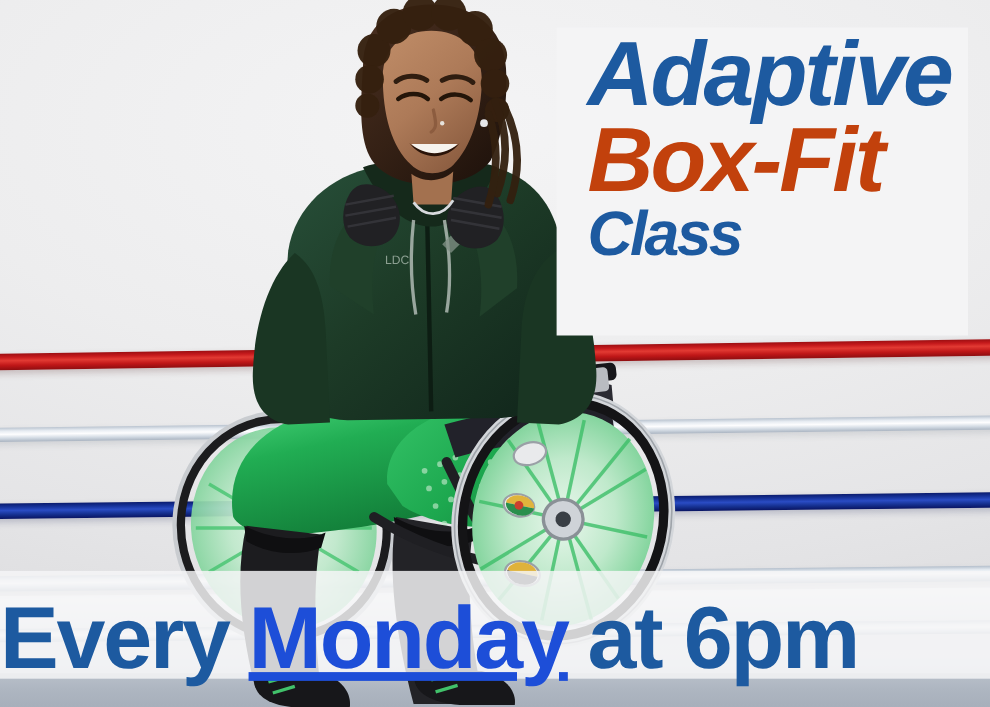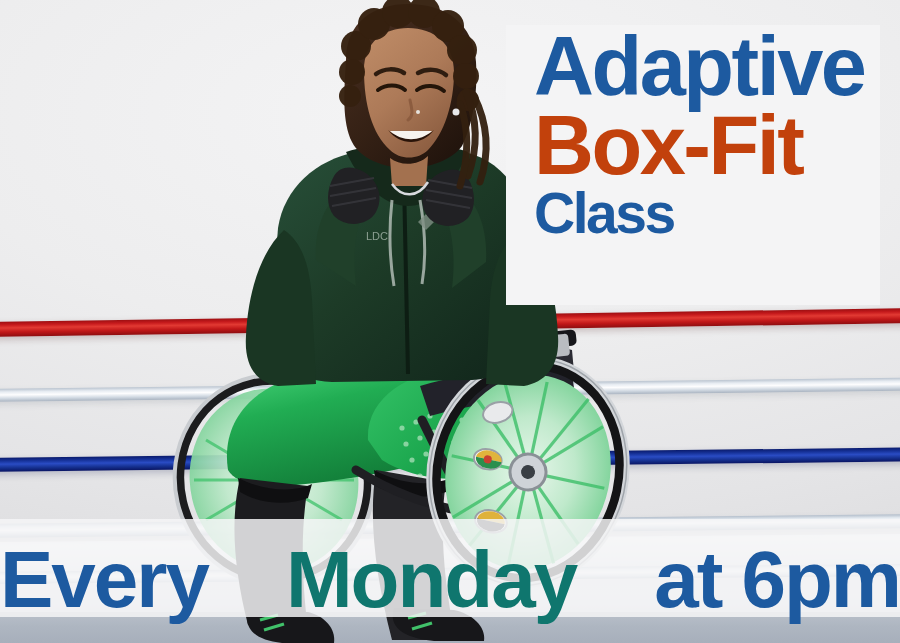--- a/index.html
+++ b/index.html
@@ -88,38 +88,39 @@
   .ring-apron {
     position: absolute;
     left: -30px; right: -30px;
     top: 538px;
     height: 40px;
     transform: rotate(-0.5deg);
     background: linear-gradient(180deg, rgba(249,250,251,.92) 0%, rgba(236,239,243,.85) 55%, rgba(216,222,230,.8) 100%);
   }
 
   
-  .athlete { position: absolute; left: 16px; top: 0; width: 884px; height: 643px; }
+  .athlete { position: absolute; left: 0; top: 0; width: 884px; height: 643px; }
   .athlete svg { position: absolute; left: 0; top: 0; }
 
   
   .title-panel {
     position: absolute;
     left: 506px;
     top: 25px;
     width: 374px;
     height: 280px;
     background: #f4f4f5;
     box-shadow: 0 0 0 0 rgba(0,0,0,0);
   }
   .title-lines {
     position: absolute;
     left: 534px;
     top: 28px;
     width: 360px;
+    font-style: italic;
   }
   .tline {
     font-family: "Liberation Sans", sans-serif;
     font-weight: 700;
     font-size: 86px;
     line-height: 0.95;
     letter-spacing: -2.5px;
     margin: 0;
     white-space: nowrap;
   }
@@ -137,32 +138,32 @@
     height: 98px;
     background: rgba(245,246,247,.84);
   }
   .banner-text {
     position: absolute;
     left: 0; right: 0;
     top: 519px;
     height: 122px;
     display: flex;
     align-items: center;
-    justify-content: space-between;
+    justify-content: flex-start;
     white-space: nowrap;
   }
   .bword {
     font-family: "Liberation Sans", sans-serif;
     font-weight: 700;
     font-size: 80px;
     letter-spacing: -2px;
     line-height: 1;
   }
   .bword.blue { color: #1d5aa0; }
-  .bword.red  { color: #0f766e; }
+  .bword.red  { color: #1d4ed8; text-decoration: underline; }
   .bspace { display: inline-block; width: 18px; }
 </style>
 </head>
 <body>
 
 <div id="poster">
 
   <div class="studio-bg"></div>
   <div class="floor-glow"></div>
   <div class="floor"></div>

